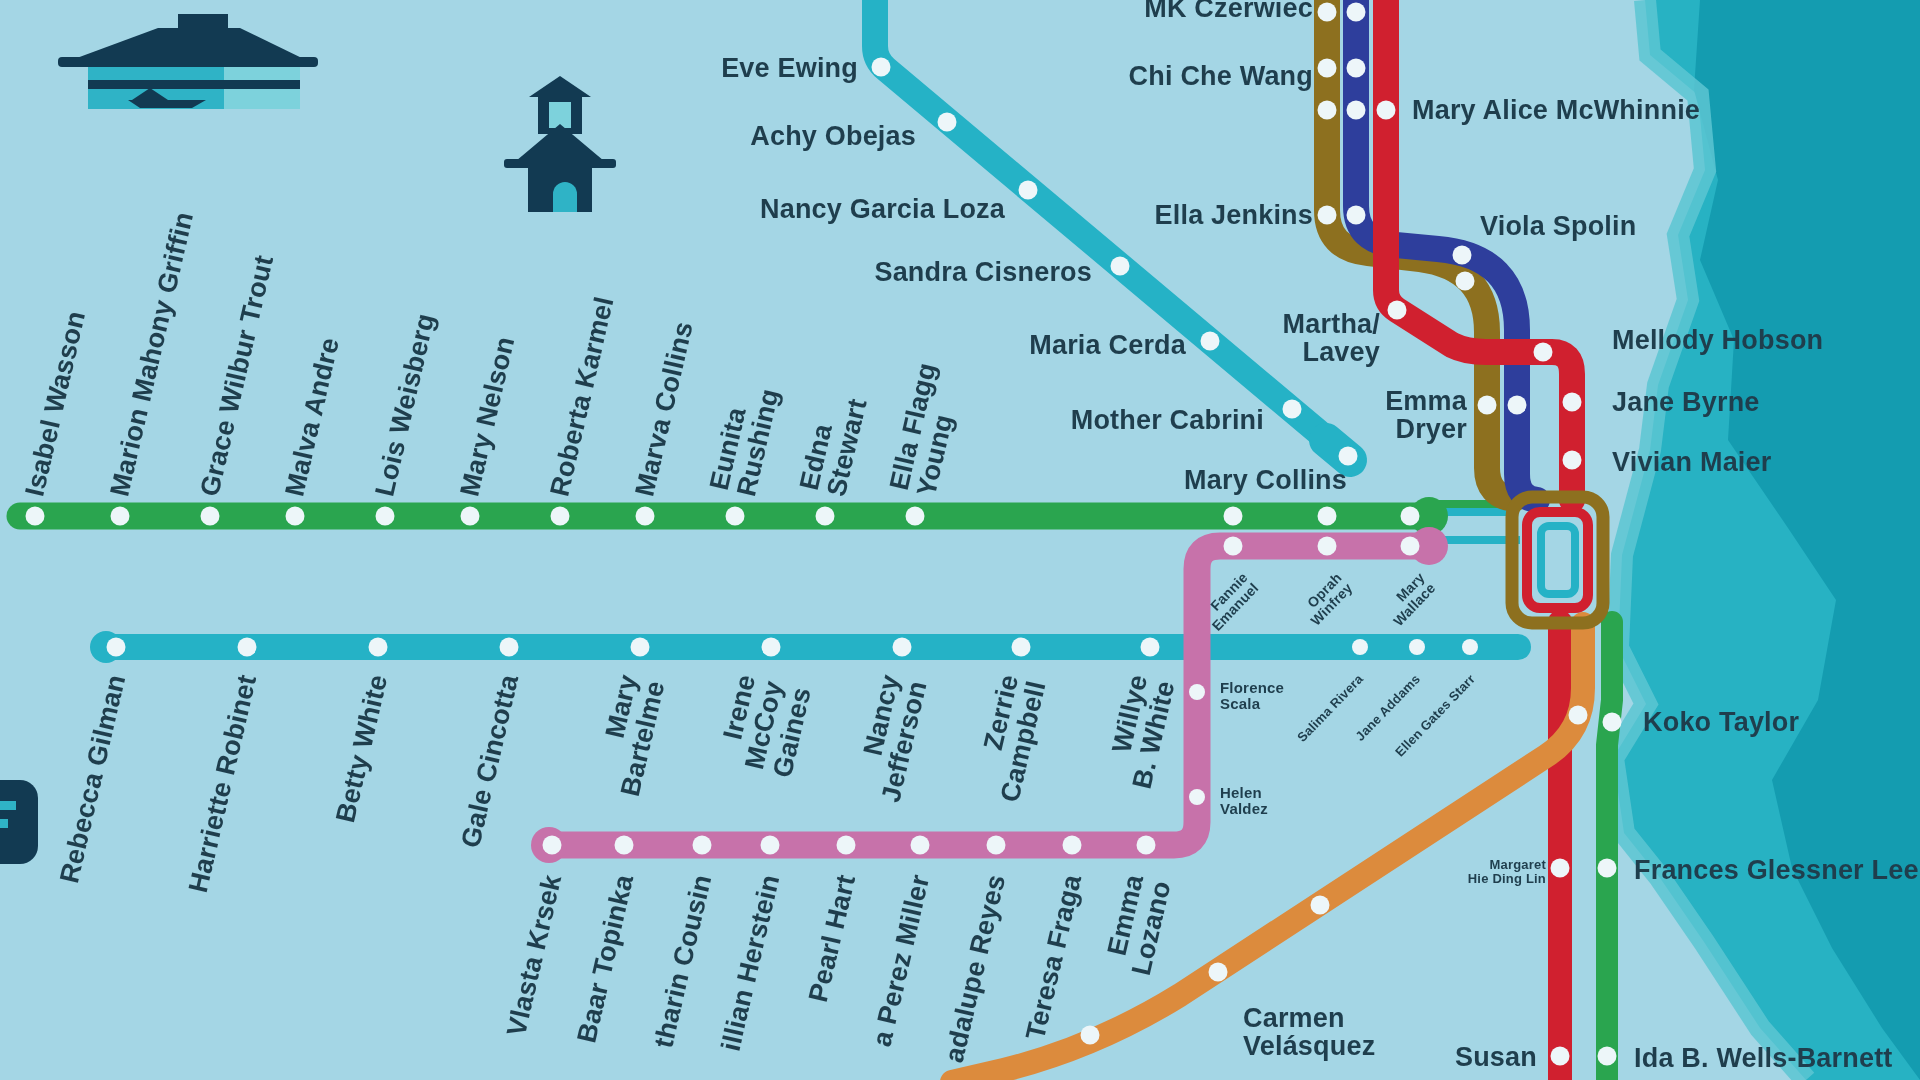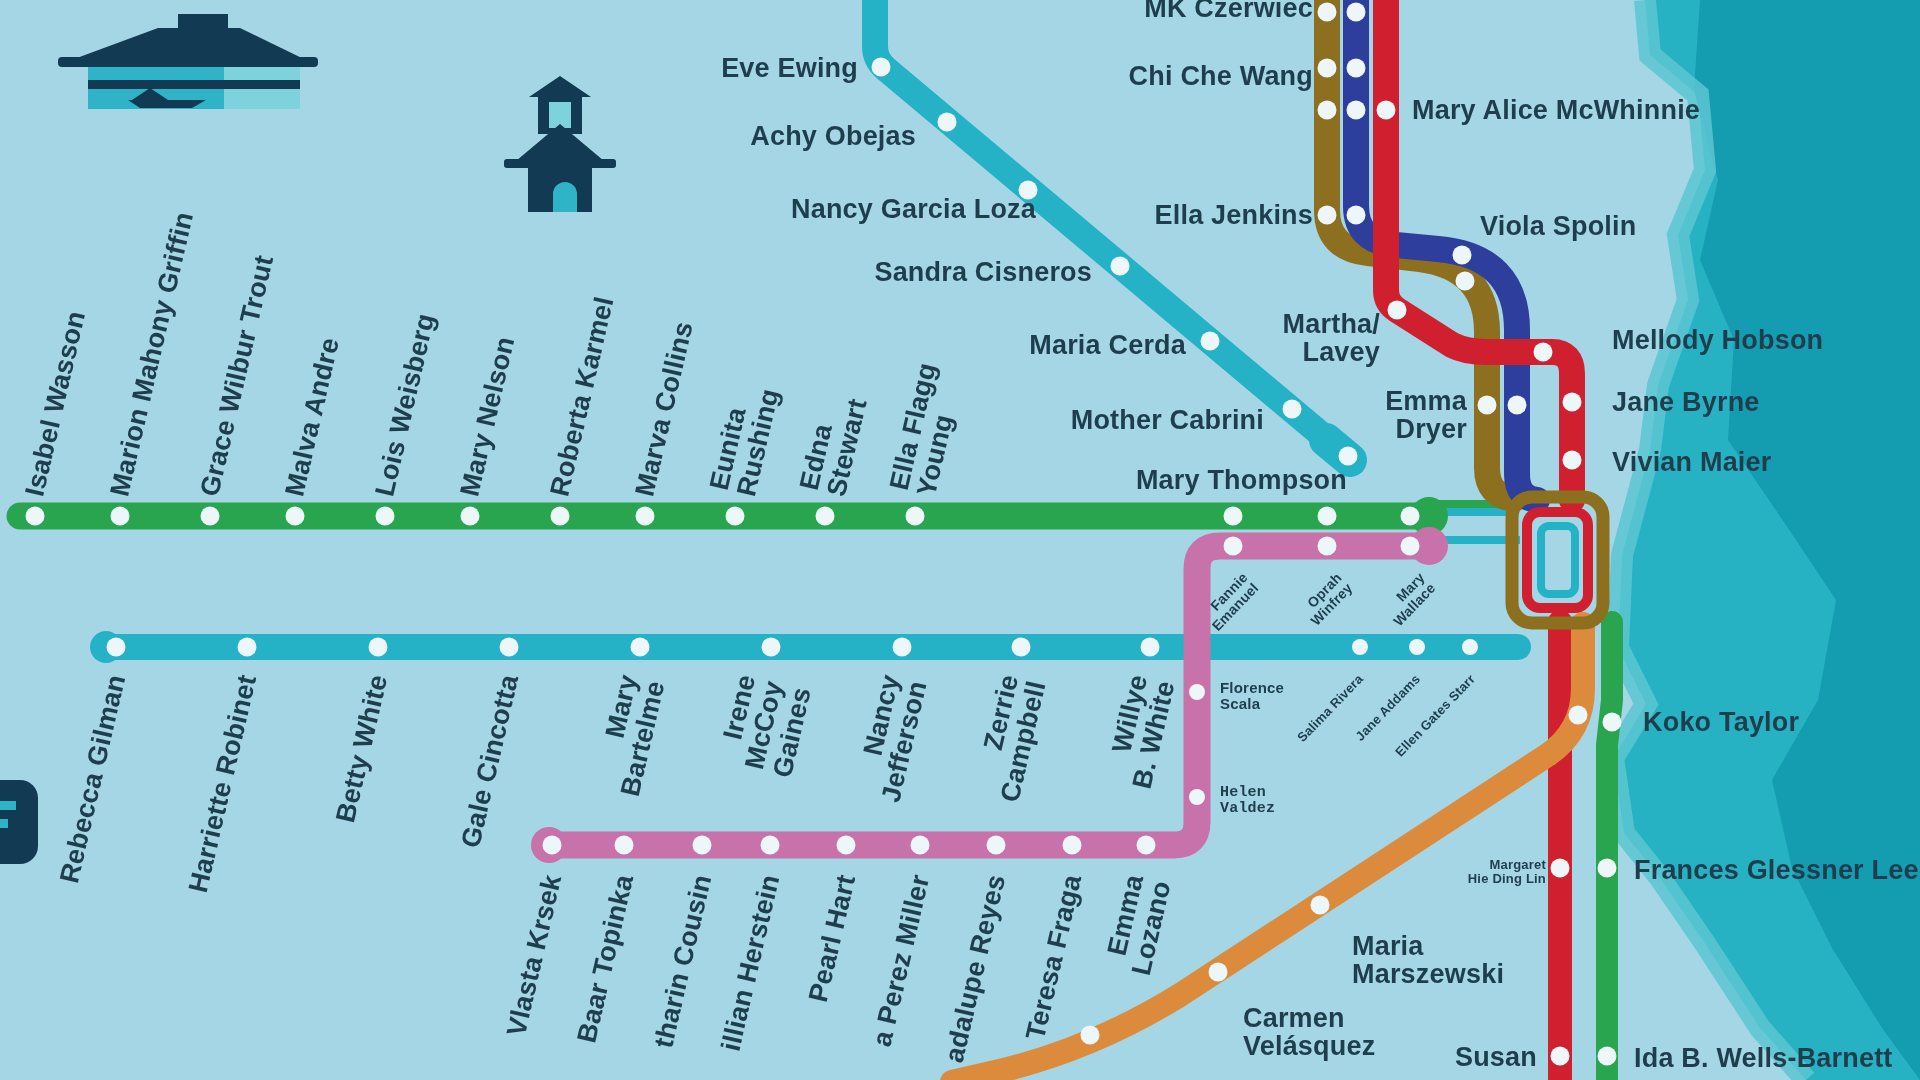--- a/index.html
+++ b/index.html
@@ -132,50 +132,48 @@
       <circle cx="1607" cy="868" r="9.5" fill="#edf6f9"></circle>
       <circle cx="1560" cy="1056" r="9.5" fill="#edf6f9"></circle>
       <circle cx="1607" cy="1056" r="9.5" fill="#edf6f9"></circle>
       <circle cx="1320" cy="905" r="9.5" fill="#edf6f9"></circle>
       <circle cx="1218" cy="972" r="9.5" fill="#edf6f9"></circle>
       <circle cx="1090" cy="1035" r="9.5" fill="#edf6f9"></circle>
     </svg>
   <div id="labels">
       <div class="lbl" style="font-size: 27px; left: 858px; top: 68px; text-align: center; transform: translate(-100%, -50%);">Eve Ewing</div>
       <div class="lbl" style="font-size: 27px; left: 916px; top: 136px; text-align: right; transform: translate(-100%, -50%);">Achy Obejas</div>
-      <div class="lbl" style="font-size: 27px; left: 1036px; top: 209px; text-align: right; transform: translate(-100%, -50%);">Nancy Garcia Loza</div>
+      <div class="lbl" style="font-size: 27px; left: 1005px; top: 209px; text-align: right; transform: translate(-100%, -50%);">Nancy Garcia Loza</div>
       <div class="lbl" style="font-size: 27px; left: 1092px; top: 272px; text-align: right; transform: translate(-100%, -50%);">Sandra Cisneros</div>
       <div class="lbl" style="font-size: 27px; left: 1186px; top: 345px; text-align: right; transform: translate(-100%, -50%);">Maria Cerda</div>
       <div class="lbl" style="font-size: 27px; left: 1264px; top: 420px; text-align: right; transform: translate(-100%, -50%);">Mother Cabrini</div>
-      <div class="lbl" style="font-size: 27px; left: 1347px; top: 480px; text-align: right; transform: translate(-100%, -50%);">Mary Thompson</div>
+      <div class="lbl" style="font-size: 27px; left: 1347px; top: 480px; text-align: right; transform: translate(-100%, -50%);">Mary Collins</div>
       <div class="lbl" style="font-size: 27px; left: 1313px; top: 8px; text-align: right; transform: translate(-100%, -50%);">MK Czerwiec</div>
       <div class="lbl" style="font-size: 27px; left: 1313px; top: 76px; text-align: right; transform: translate(-100%, -50%);">Chi Che Wang</div>
       <div class="lbl" style="font-size: 27px; left: 1412px; top: 110px; text-align: left; transform: translate(0px, -50%);">Mary Alice McWhinnie</div>
       <div class="lbl" style="font-size: 27px; left: 1313px; top: 215px; text-align: right; transform: translate(-100%, -50%);">Ella Jenkins</div>
       <div class="lbl" style="font-size: 27px; left: 1480px; top: 226px; text-align: left; transform: translate(0px, -50%);">Viola Spolin</div>
       <div class="lbl" style="font-size: 27px; left: 1380px; top: 338px; text-align: right; transform: translate(-100%, -50%);">Martha/
 Lavey</div>
       <div class="lbl" style="font-size: 27px; left: 1467px; top: 415px; text-align: right; transform: translate(-100%, -50%);">Emma
 Dryer</div>
       <div class="lbl" style="font-size: 27px; left: 1612px; top: 340px; text-align: left; transform: translate(0px, -50%);">Mellody Hobson</div>
       <div class="lbl" style="font-size: 27px; left: 1612px; top: 402px; text-align: center; transform: translate(0px, -50%);">Jane Byrne</div>
       <div class="lbl" style="font-size: 27px; left: 1612px; top: 462px; text-align: left; transform: translate(0px, -50%);">Vivian Maier</div>
       <div class="lbl" style="font-size: 27px; left: 1643px; top: 722px; text-align: left; transform: translate(0px, -50%);">Koko Taylor</div>
       <div class="lbl" style="font-size: 27px; left: 1634px; top: 870px; text-align: left; transform: translate(0px, -50%);">Frances Glessner Lee</div>
       <div class="lbl" style="font-size: 27px; left: 1634px; top: 1058px; text-align: right; transform: translate(0px, -50%);">Ida B. Wells-Barnett</div>
-      <div class="lbl" style="font-size: 27px; left: 1352px; top: 960px; text-align: left; transform: translate(0px, -50%);">Maria
-Marszewski</div>
       <div class="lbl" style="font-size: 27px; left: 1243px; top: 1032px; text-align: left; transform: translate(0px, -50%);">Carmen
 Velásquez</div>
       <div class="lbl" style="font-size: 27px; left: 1537px; top: 1057px; text-align: right; transform: translate(-100%, -50%);">Susan</div>
       <div class="lbl" style="font-size: 13px; left: 1538px; top: 872px; text-align: right; transform: translate(-100%, -50%); margin-left: 8px;">Margaret
 Hie Ding Lin</div>
       <div class="lbl" style="font-size: 15px; left: 1220px; top: 696px; text-align: left; transform: translate(0px, -50%);">Florence
 Scala</div>
-      <div class="lbl" style="font-size: 15px; left: 1220px; top: 801px; text-align: left; transform: translate(0px, -50%); font-family: Liberation Mono, monospace;">Helen
+      <div class="lbl" style="font-size: 15px; left: 1220px; top: 801px; text-align: left; transform: translate(0px, -50%);">Helen
 Valdez</div>
       <div class="lbl" style="font-size: 27px; left: 48px; top: 499px; transform-origin: 0px 100%; transform: translateY(-100%) rotate(-77deg);">Isabel Wasson</div>
       <div class="lbl" style="font-size: 27px; left: 133px; top: 499px; transform-origin: 0px 100%; transform: translateY(-100%) rotate(-77deg);">Marion Mahony Griffin</div>
       <div class="lbl" style="font-size: 27px; left: 223px; top: 499px; transform-origin: 0px 100%; transform: translateY(-100%) rotate(-77deg);">Grace Wilbur Trout</div>
       <div class="lbl" style="font-size: 27px; left: 308px; top: 499px; transform-origin: 0px 100%; transform: translateY(-100%) rotate(-77deg);">Malva Andre</div>
       <div class="lbl" style="font-size: 27px; left: 398px; top: 499px; transform-origin: 0px 100%; transform: translateY(-100%) rotate(-77deg);">Lois Weisberg</div>
       <div class="lbl" style="font-size: 27px; left: 483px; top: 499px; transform-origin: 0px 100%; transform: translateY(-100%) rotate(-77deg);">Mary Nelson</div>
       <div class="lbl" style="font-size: 27px; left: 573px; top: 499px; transform-origin: 0px 100%; transform: translateY(-100%) rotate(-77deg);">Roberta Karmel</div>
       <div class="lbl" style="font-size: 27px; left: 658px; top: 499px; transform-origin: 0px 100%; transform: translateY(-100%) rotate(-77deg);">Marva Collins</div>
       <div class="lbl" style="font-size: 27px; left: 760px; top: 499px; transform-origin: 0px 100%; transform: translateY(-100%) rotate(-77deg);">Eunita

